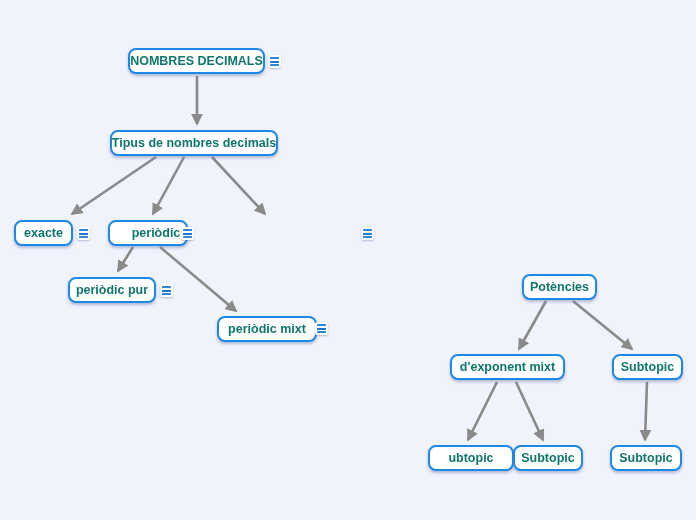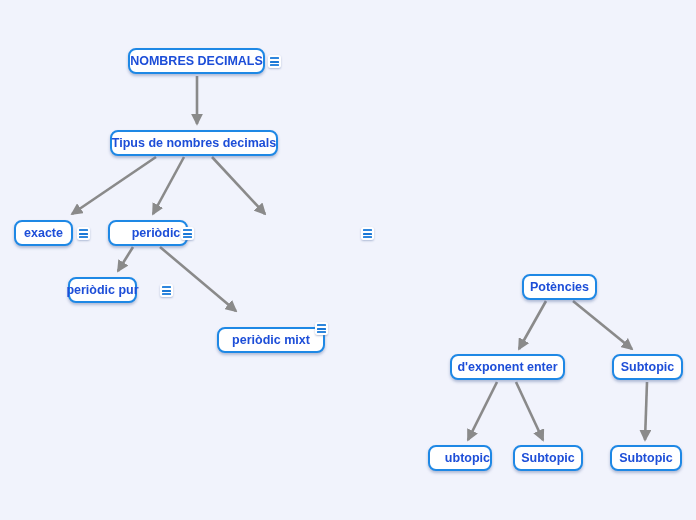--- a/index.html
+++ b/index.html
@@ -18,21 +18,21 @@
     height:26px;
     box-sizing:border-box;
     background:#ffffff;
     border:2px solid #1e88e5;
     border-radius:8px;
     display:flex;align-items:center;justify-content:center;
     box-shadow:0 2px 3px rgba(96,118,166,0.45);
     cursor:pointer;
   }
   .node .lbl{
-    color:#1d4ed8;
+    color:#0f766e;
     font-size:12.5px;
     font-weight:bold;
     white-space:nowrap;
     line-height:1;
   }
   .notes{
     position:absolute;
     width:13px;height:13px;
     background:#ffffff;
     border-radius:2.5px;
@@ -45,26 +45,26 @@
     display:block;width:9px;height:2px;margin:0 auto;
     background:#2e86dd;border-radius:0.5px;
   }
   .notes i:nth-child(2){background:#1b78d6;}
   
   #n0{left:128px;top:48px;width:137px;}
   #n1{left:110px;top:130px;width:168px;}
   #n2{left:14px;top:220px;width:59px;}
   #n3{left:108px;top:220px;width:80px;padding-left:16px;}
   #n4{left:212px;top:220px;width:145px;}
-  #n5{left:68px;top:277px;width:69px;text-align:center;}
-  #n6{left:217px;top:327px;width:108px;}
+  #n5{left:68px;top:277px;width:88px;text-align:center;}
+  #n6{left:217px;top:316px;width:100px;}
   #n7{left:522px;top:274px;width:75px;justify-content:center;}
   #n8{left:450px;top:354px;width:115px;}
   #n9{left:612px;top:354px;width:71px;}
-  #n10{left:428px;top:445px;width:64px;justify-content:flex-end;}
+  #n10{left:428px;top:445px;width:86px;}
   #n11{left:513px;top:445px;width:70px;}
   #n12{left:610px;top:445px;width:72px;}
   
   #i0{left:268px;top:55px;}
   #i2{left:77px;top:227px;}
   #i3{left:181px;top:227px;}
   #i4{left:361px;top:227px;}
   #i5{left:160px;top:284px;}
   #i6{left:315px;top:322px;}
 </style>
@@ -107,21 +107,21 @@
   <div class="node" id="n5">
     <span class="lbl">periòdic pur</span>
   </div>
   <div class="node" id="n6">
     <span class="lbl">periòdic mixt</span>
   </div>
   <div class="node" id="n7">
     <span class="lbl">Potències</span>
   </div>
   <div class="node" id="n8">
-    <span class="lbl">d'exponent enter</span>
+    <span class="lbl">d'exponent mixt</span>
   </div>
   <div class="node" id="n9">
     <span class="lbl">Subtopic</span>
   </div>
   <div class="node" id="n10">
     <span class="lbl">ubtopic</span>
   </div>
   <div class="node" id="n11">
     <span class="lbl">Subtopic</span>
   </div>

